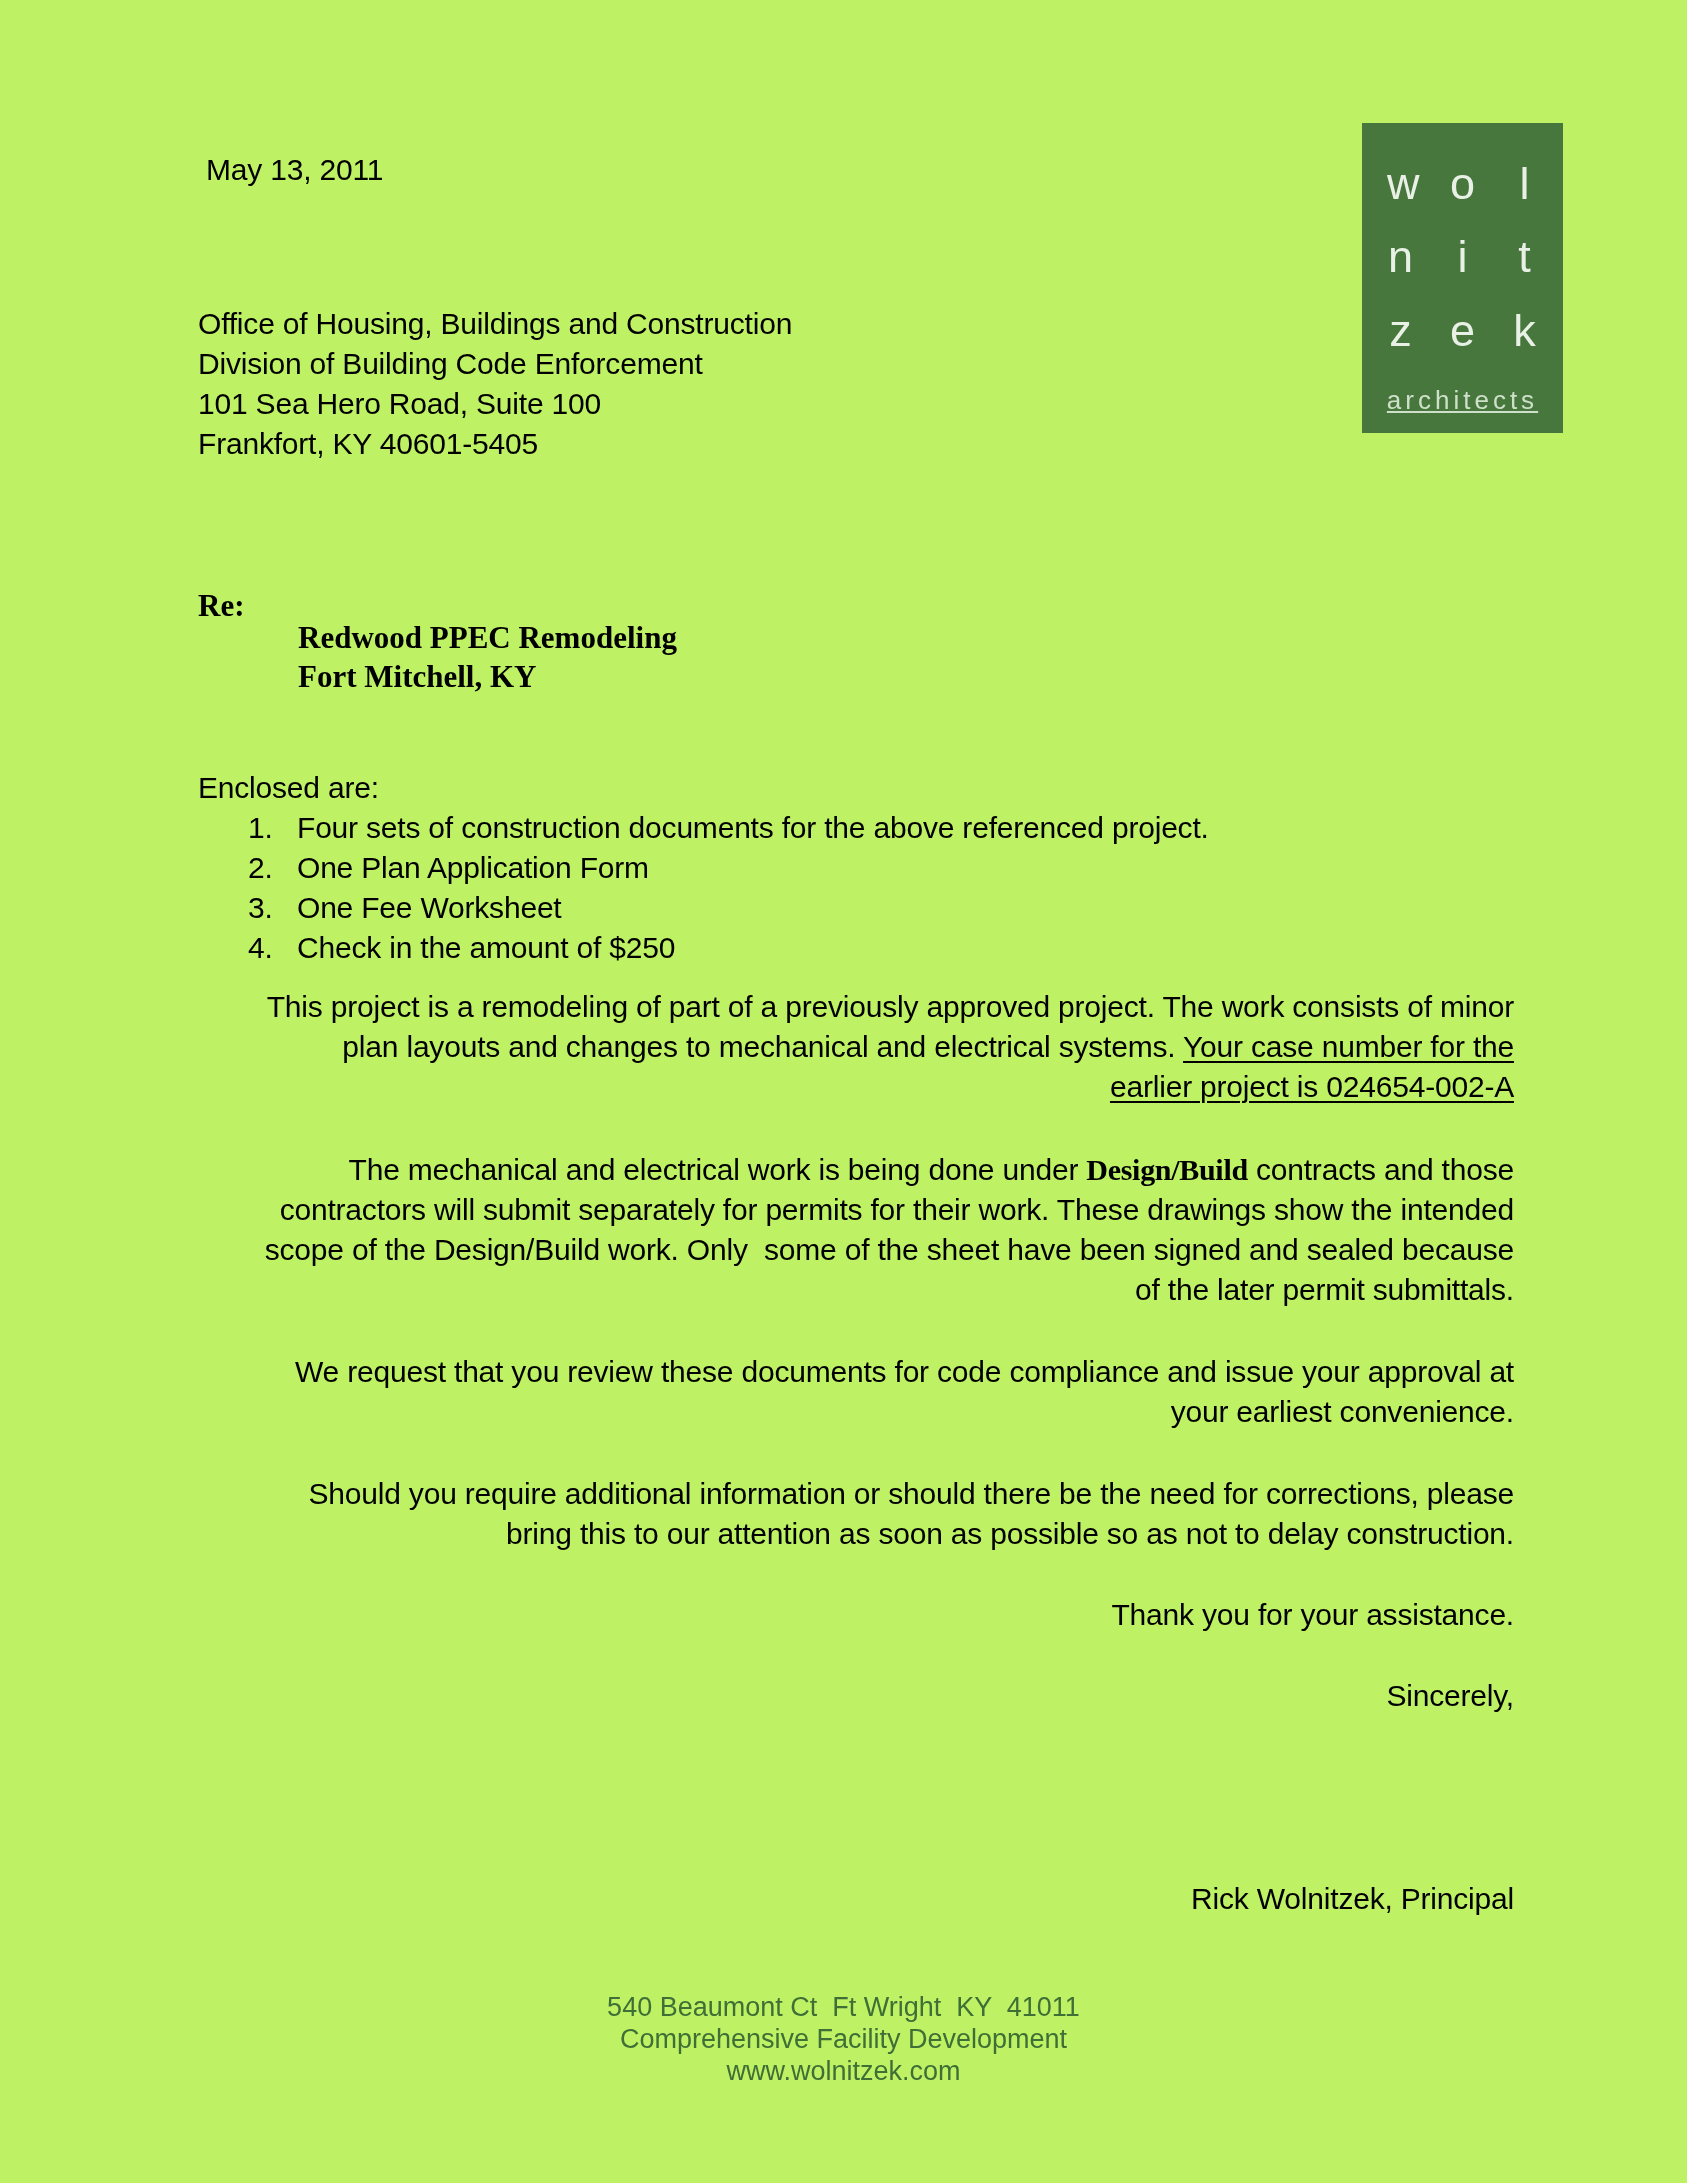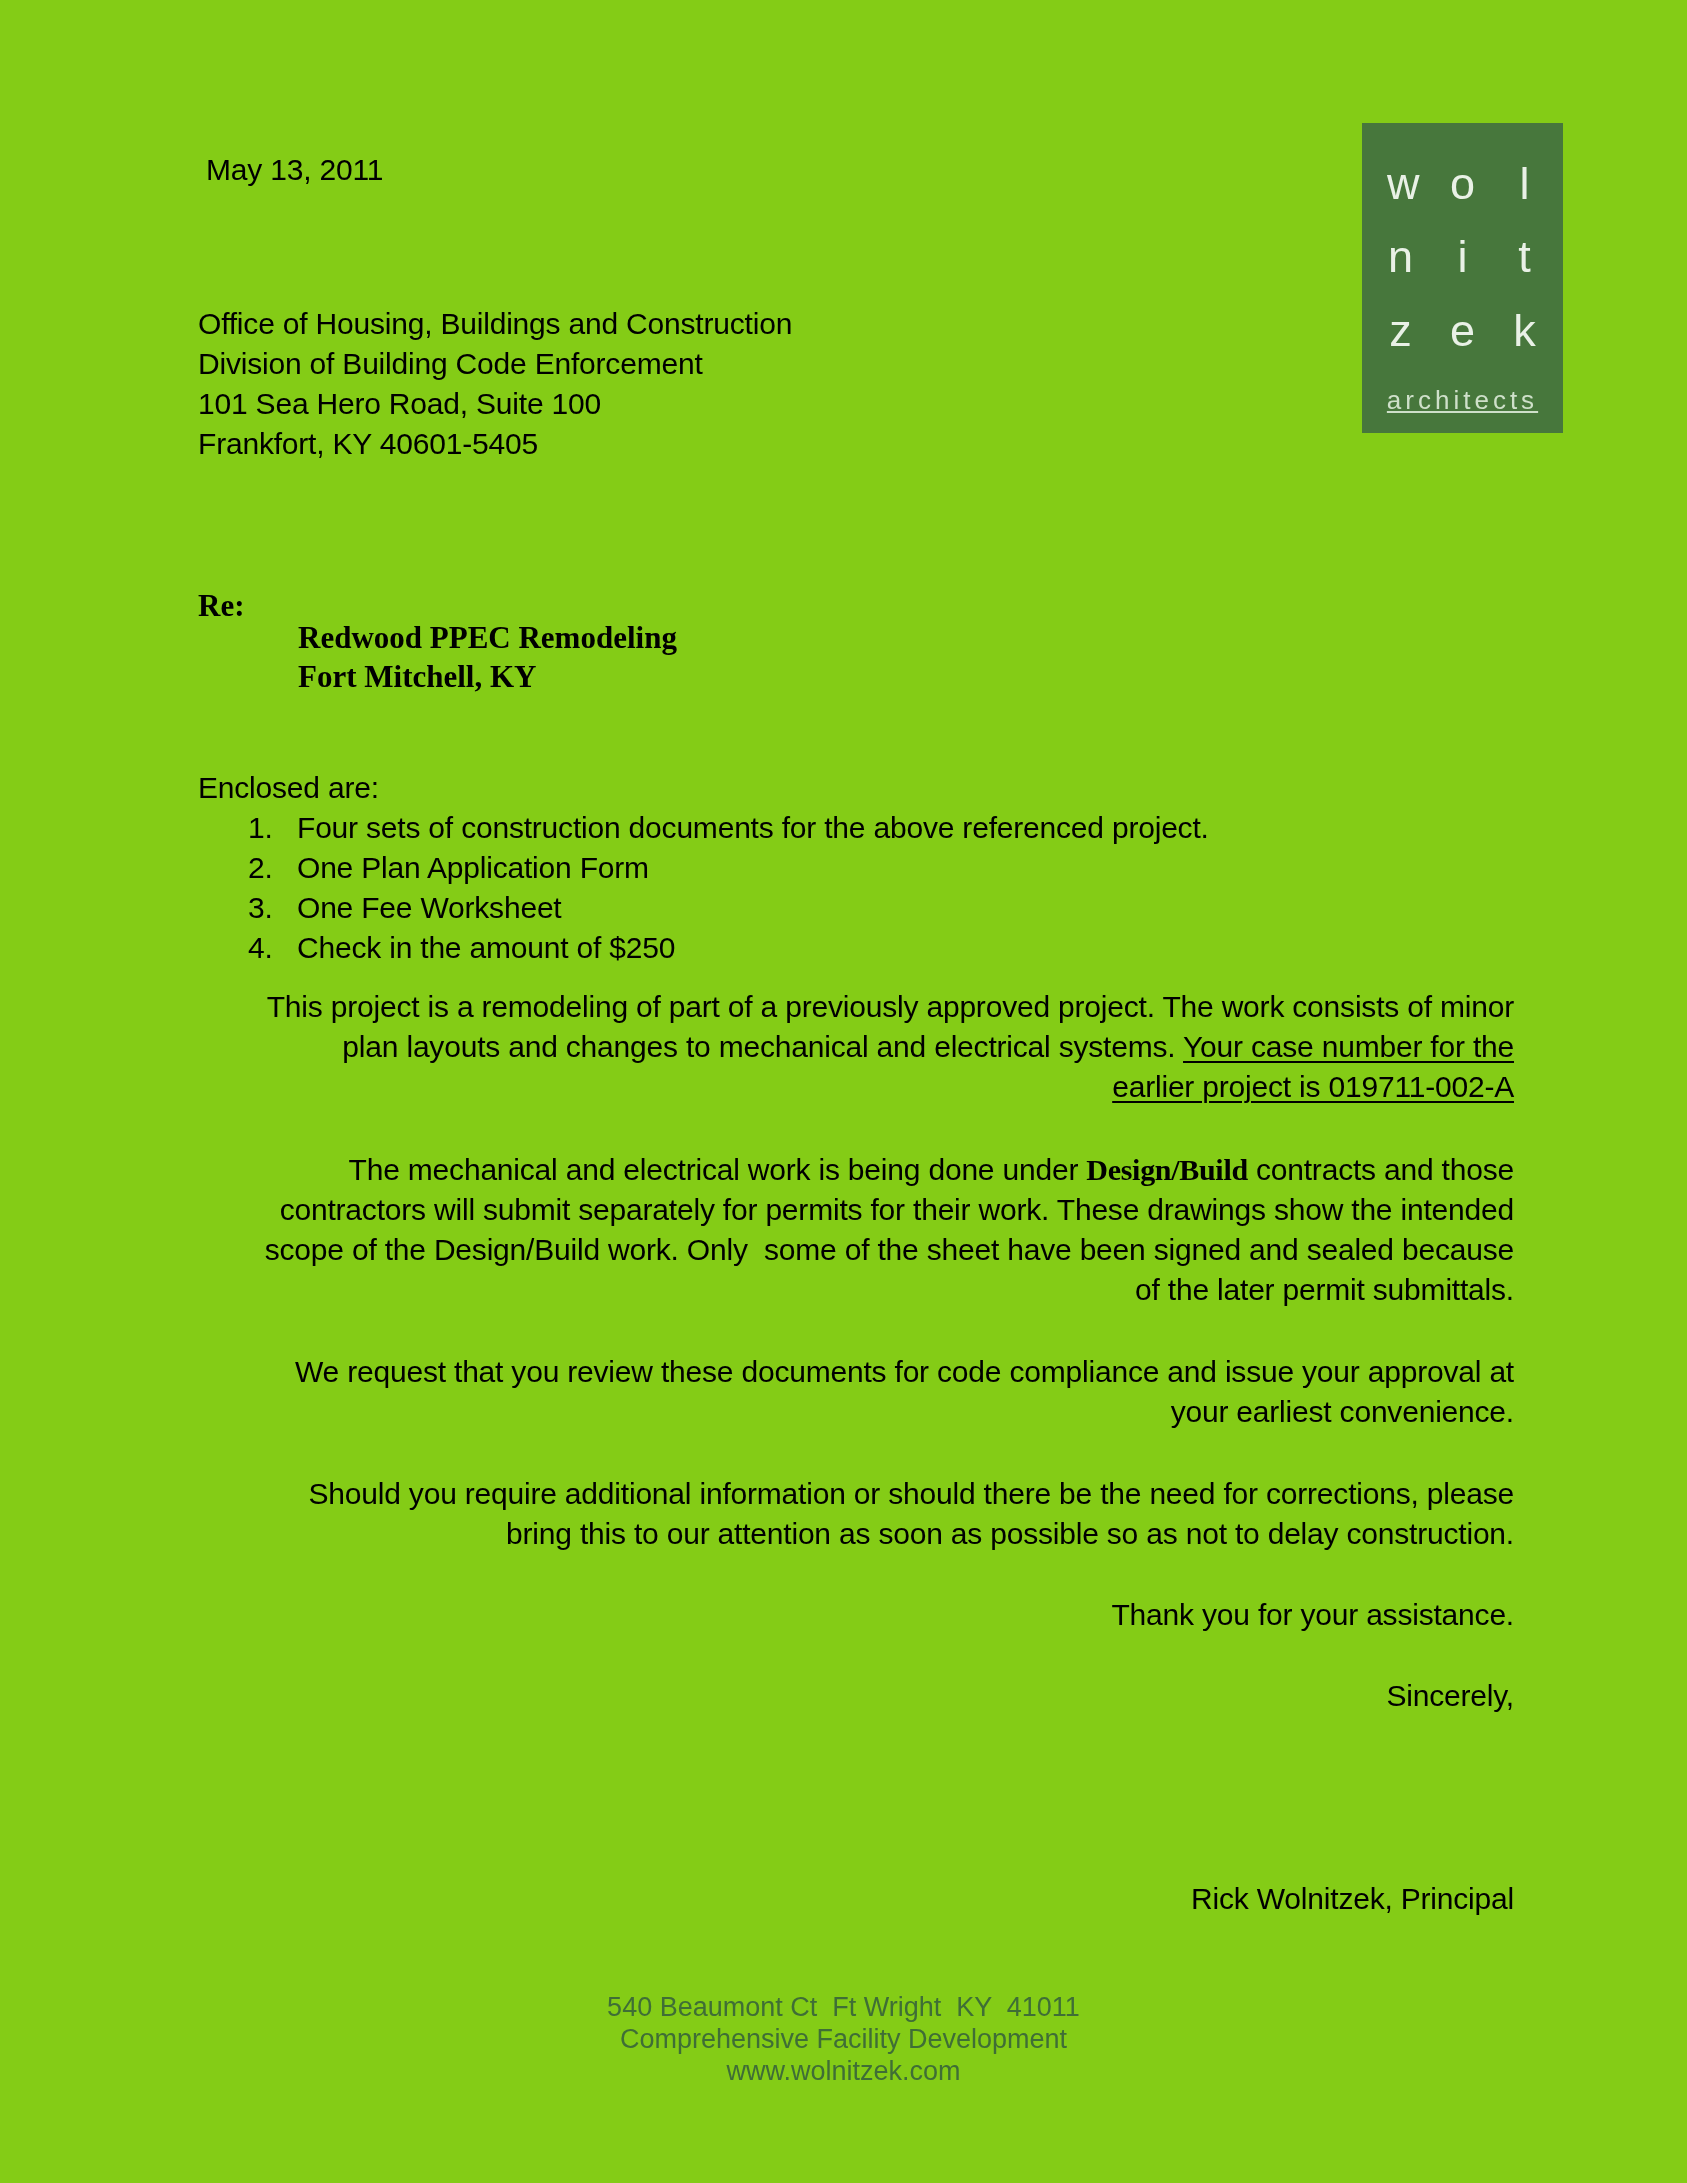--- a/index.html
+++ b/index.html
@@ -13,21 +13,21 @@
       position: relative;
       overflow: hidden;
       font-family: "Liberation Sans", sans-serif;
       color: #000000;
     }
     .page {
       position: absolute;
       left: 0; top: 0;
       width: 1687px;
       height: 2183px;
-      background: #84cc16;
+      background: #bef264;
     }
     .sans {
       font-family: "Liberation Sans", sans-serif;
       font-size: 30px;
       line-height: 40px;
       letter-spacing: -0.2px;
     }
     .date {
       position: absolute;
       left: 206px;
@@ -203,21 +203,21 @@
       <li>
         <span class="num">4.</span>
         <span>Check in the amount of $250</span>
       </li>
     </ol>
   </div>
 
   <div class="block p1 sans">
     <div class="line">This project is a remodeling of part of a previously approved project. The work consists of minor</div>
     <div class="line"><span>plan layouts and changes to mechanical and electrical systems. </span><span class="u">Your case number for the </span></div>
-    <div class="line"><span class="u">earlier project is 019711-002-A</span></div>
+    <div class="line"><span class="u">earlier project is 024654-002-A</span></div>
   </div>
 
   <div class="block p3 sans">
     <div class="line">We request that you review these documents for code compliance and issue your approval at</div>
     <div class="line">your earliest convenience.</div>
   </div>
 
   <div class="block p2 sans">
     <div class="line"><span>The mechanical and electrical work is being done under </span><span class="serif-bold">Design/Build</span><span> contracts and those</span></div>
     <div class="line">contractors will submit separately for permits for their work. These drawings show the intended</div>

